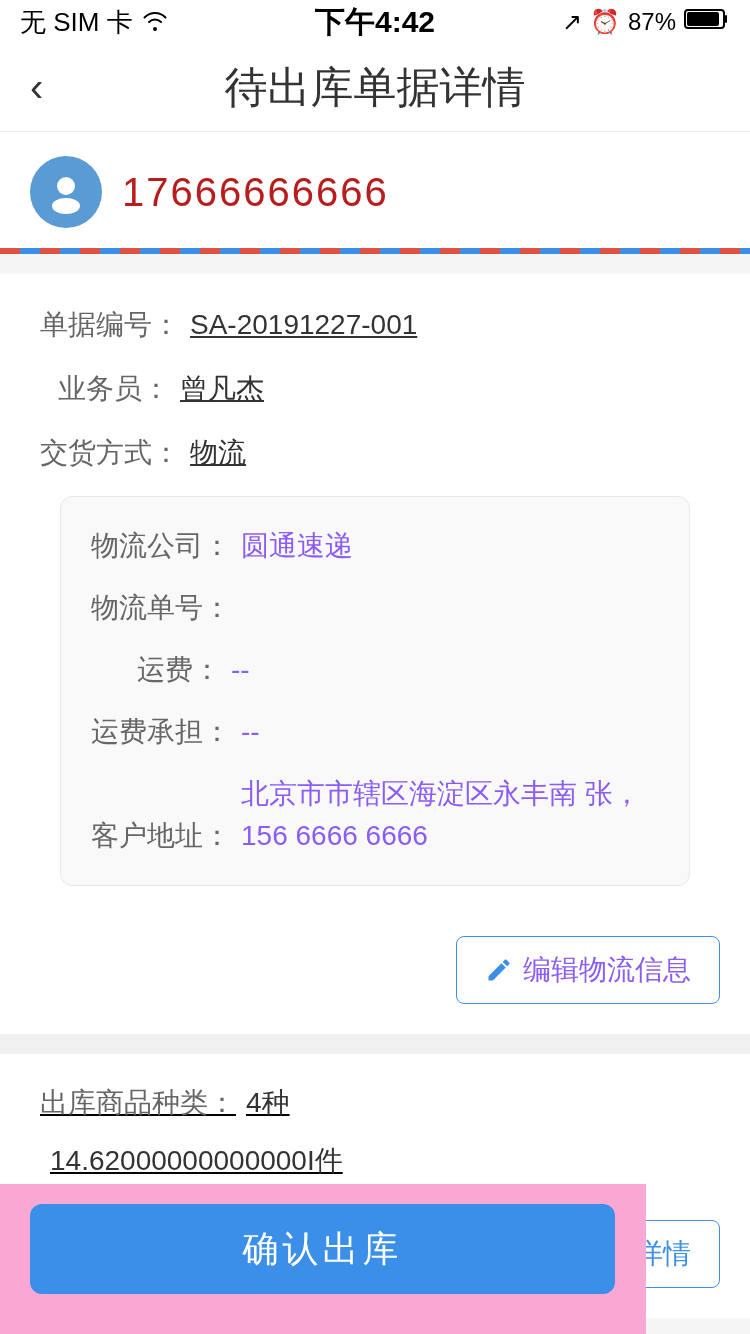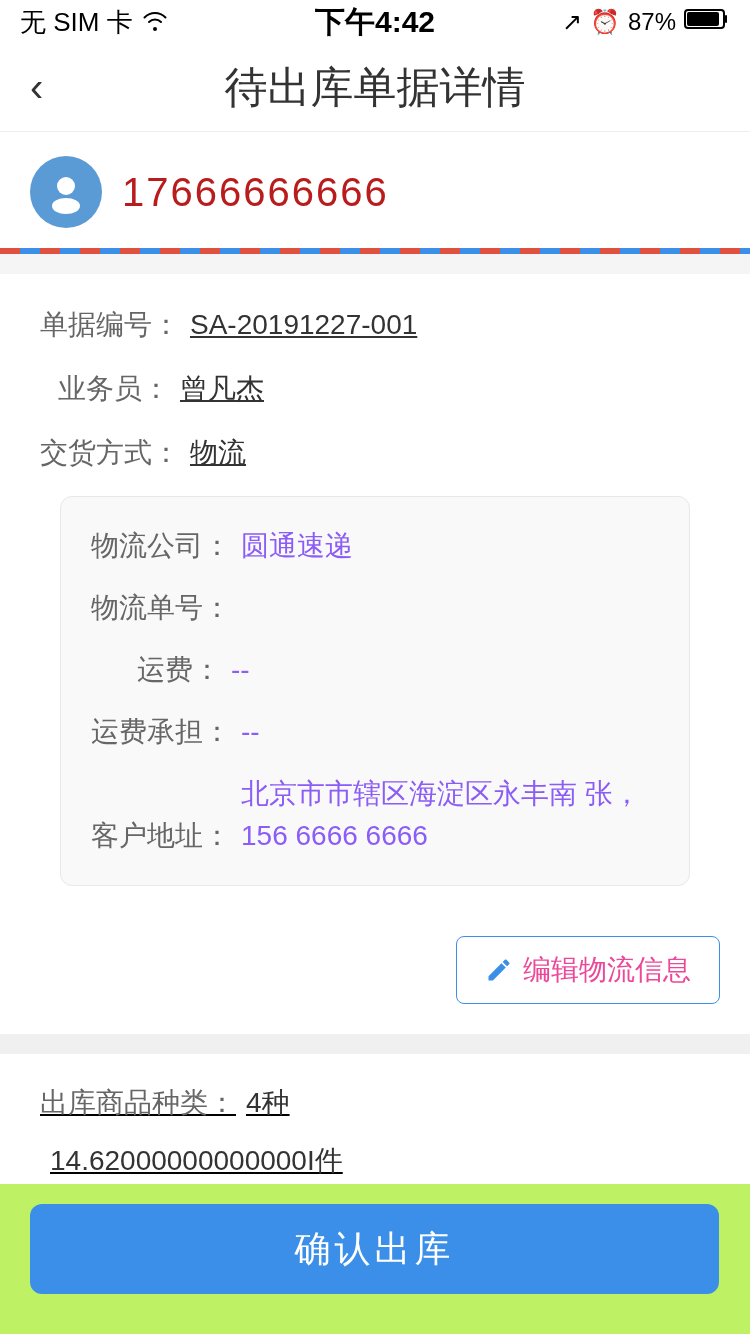--- a/index.html
+++ b/index.html
@@ -192,21 +192,21 @@
     .edit-btn-container {
       background: #fff;
       display: flex;
       justify-content: flex-end;
       padding: 20px 30px 30px 30px;
     }
     .edit-btn {
       border: 1px solid #3b8fe8;
       border-radius: 8px;
       padding: 14px 28px;
-      color: #ec4899;
+      color: #8b5cf6;
       font-size: 28px;
       display: flex;
       align-items: center;
       gap: 10px;
       cursor: pointer;
       background: #fff;
     }
     .edit-btn svg {
       width: 28px;
       height: 28px;
@@ -266,22 +266,22 @@
       width: 28px;
       height: 28px;
       fill: #3b8fe8;
     }
 
     
     .confirm-btn-wrapper {
       position: fixed;
       bottom: 0;
       left: 0;
-      width: 750px;
-      background: #bef264;
+      width: 646px;
+      background: #f9a8d4;
       padding: 20px 31px 40px 30px;
     }
     .confirm-btn {
       width: 100%;
       height: 90px;
       background: #3b8fe8;
       border-radius: 12px;
       border: none;
       color: #fff;
       font-size: 36px;

